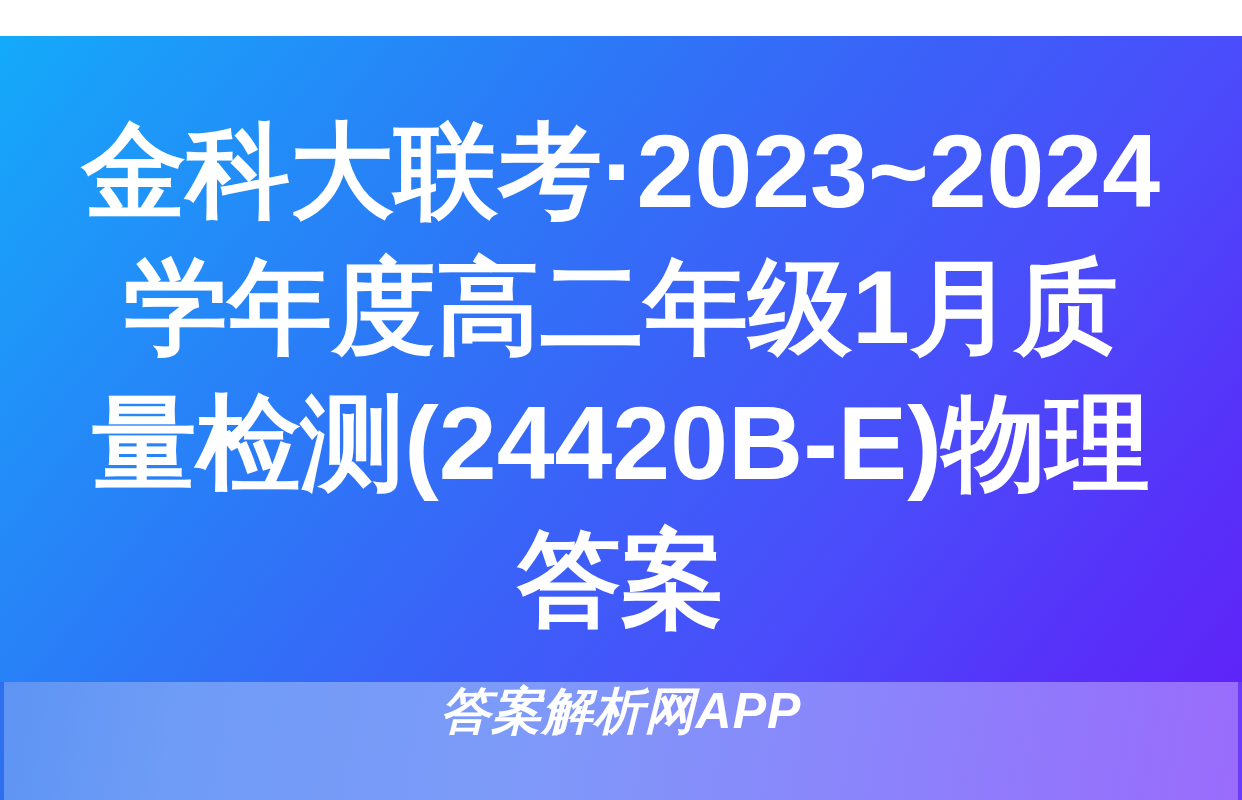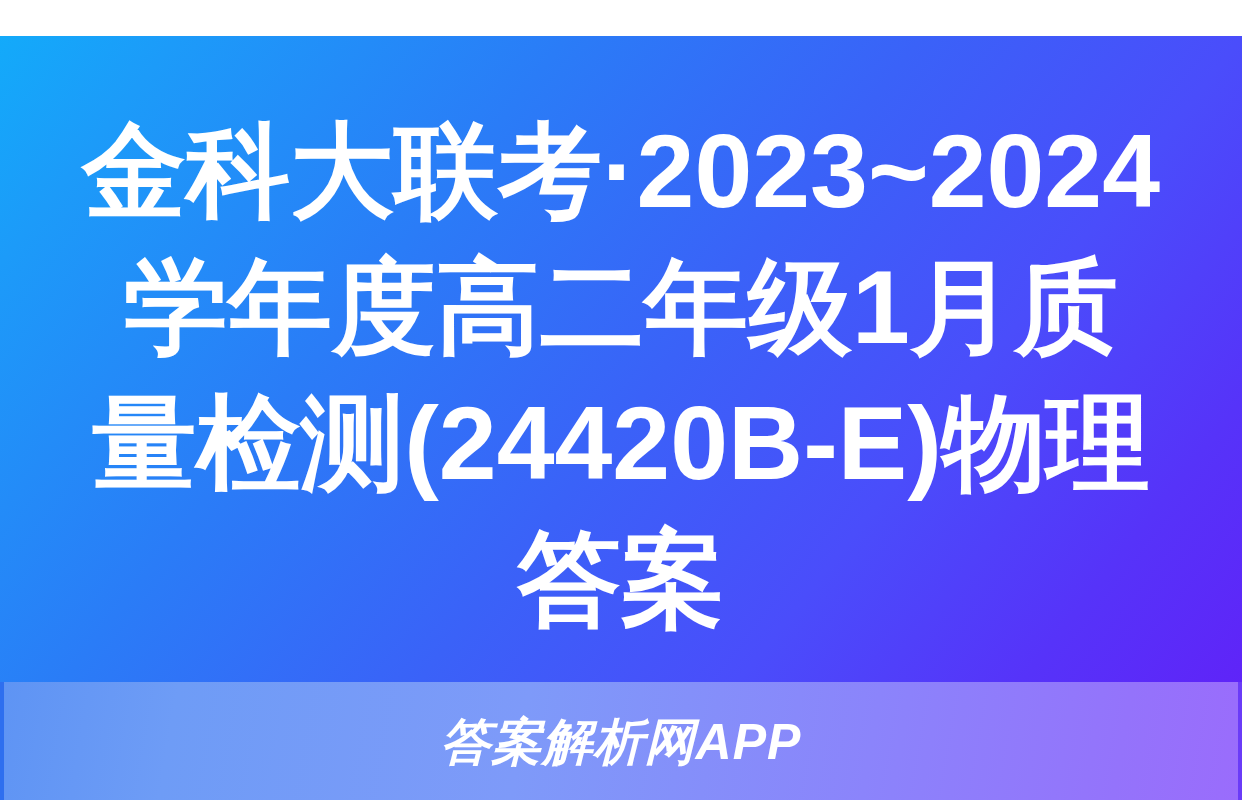--- a/index.html
+++ b/index.html
@@ -67,21 +67,21 @@
     width: 1242px;
     height: 118px;
     background: linear-gradient(100deg,
         #5E94F4 0%,
         #6E9CF6 14%,
         #7E9AF9 42%,
         #8B84FB 70%,
         #9473FB 90%,
         #9A6CFC 100%);
     display: flex;
-    align-items: center;
+    align-items: flex-start;
     justify-content: center;
     box-sizing: border-box;
     border-left: 4px solid #2E6FEF;
     border-right: 4px solid #6A3BF8;
   }
 
   .app-banner-text {
     color: #ffffff;
     font-size: 50px;
     line-height: 56px;

